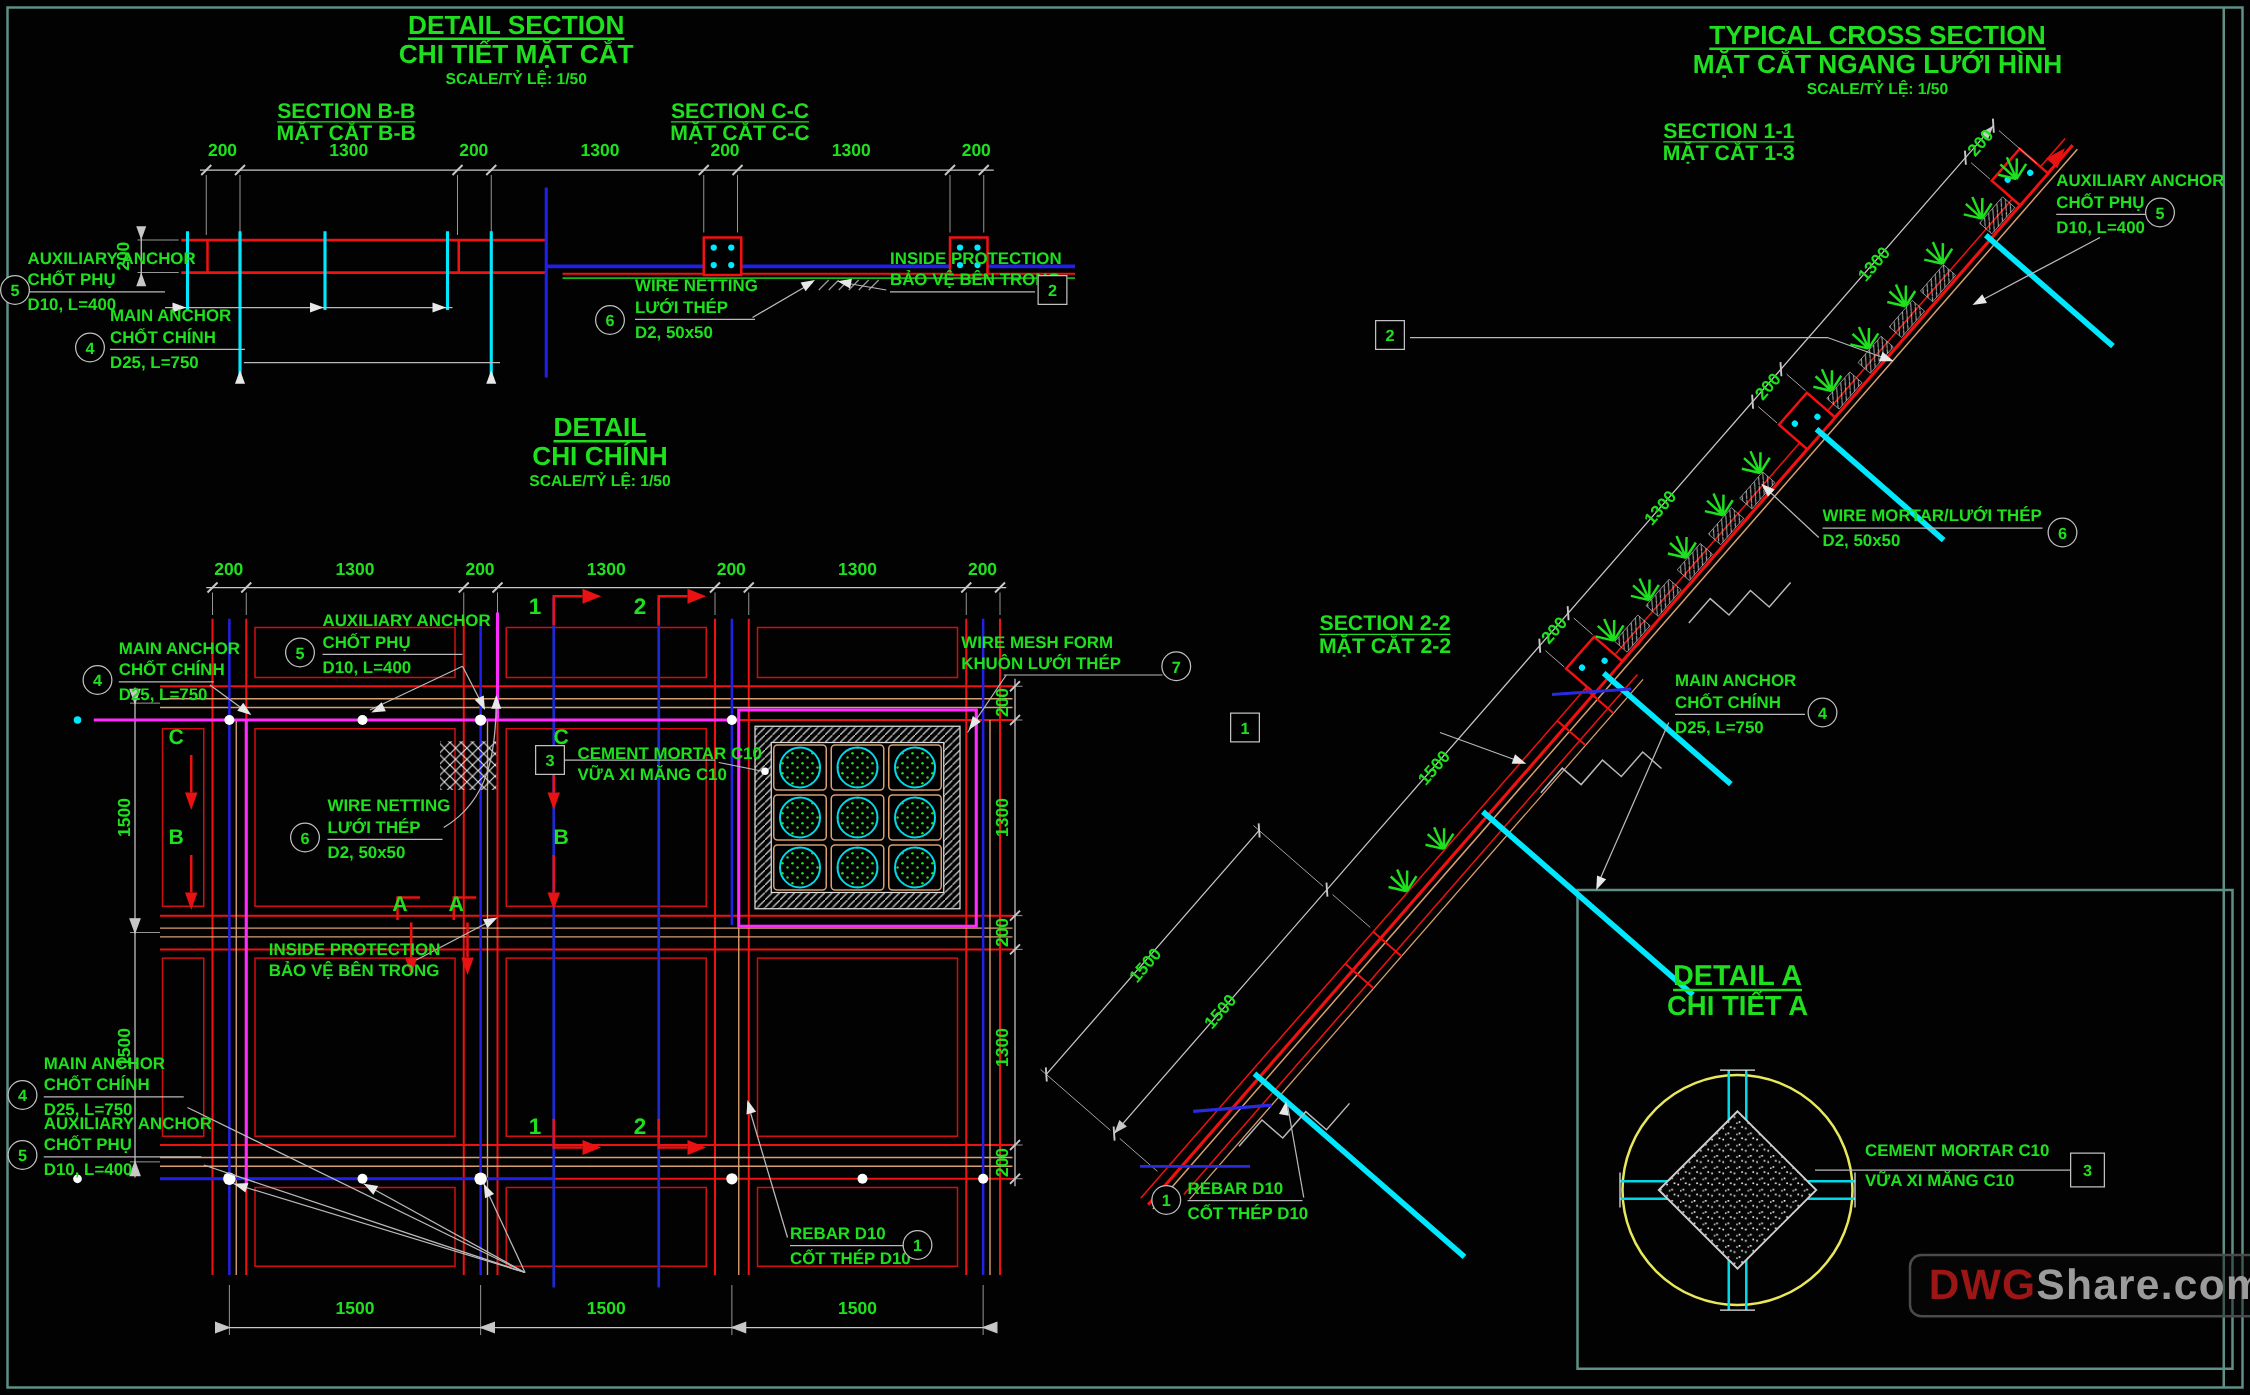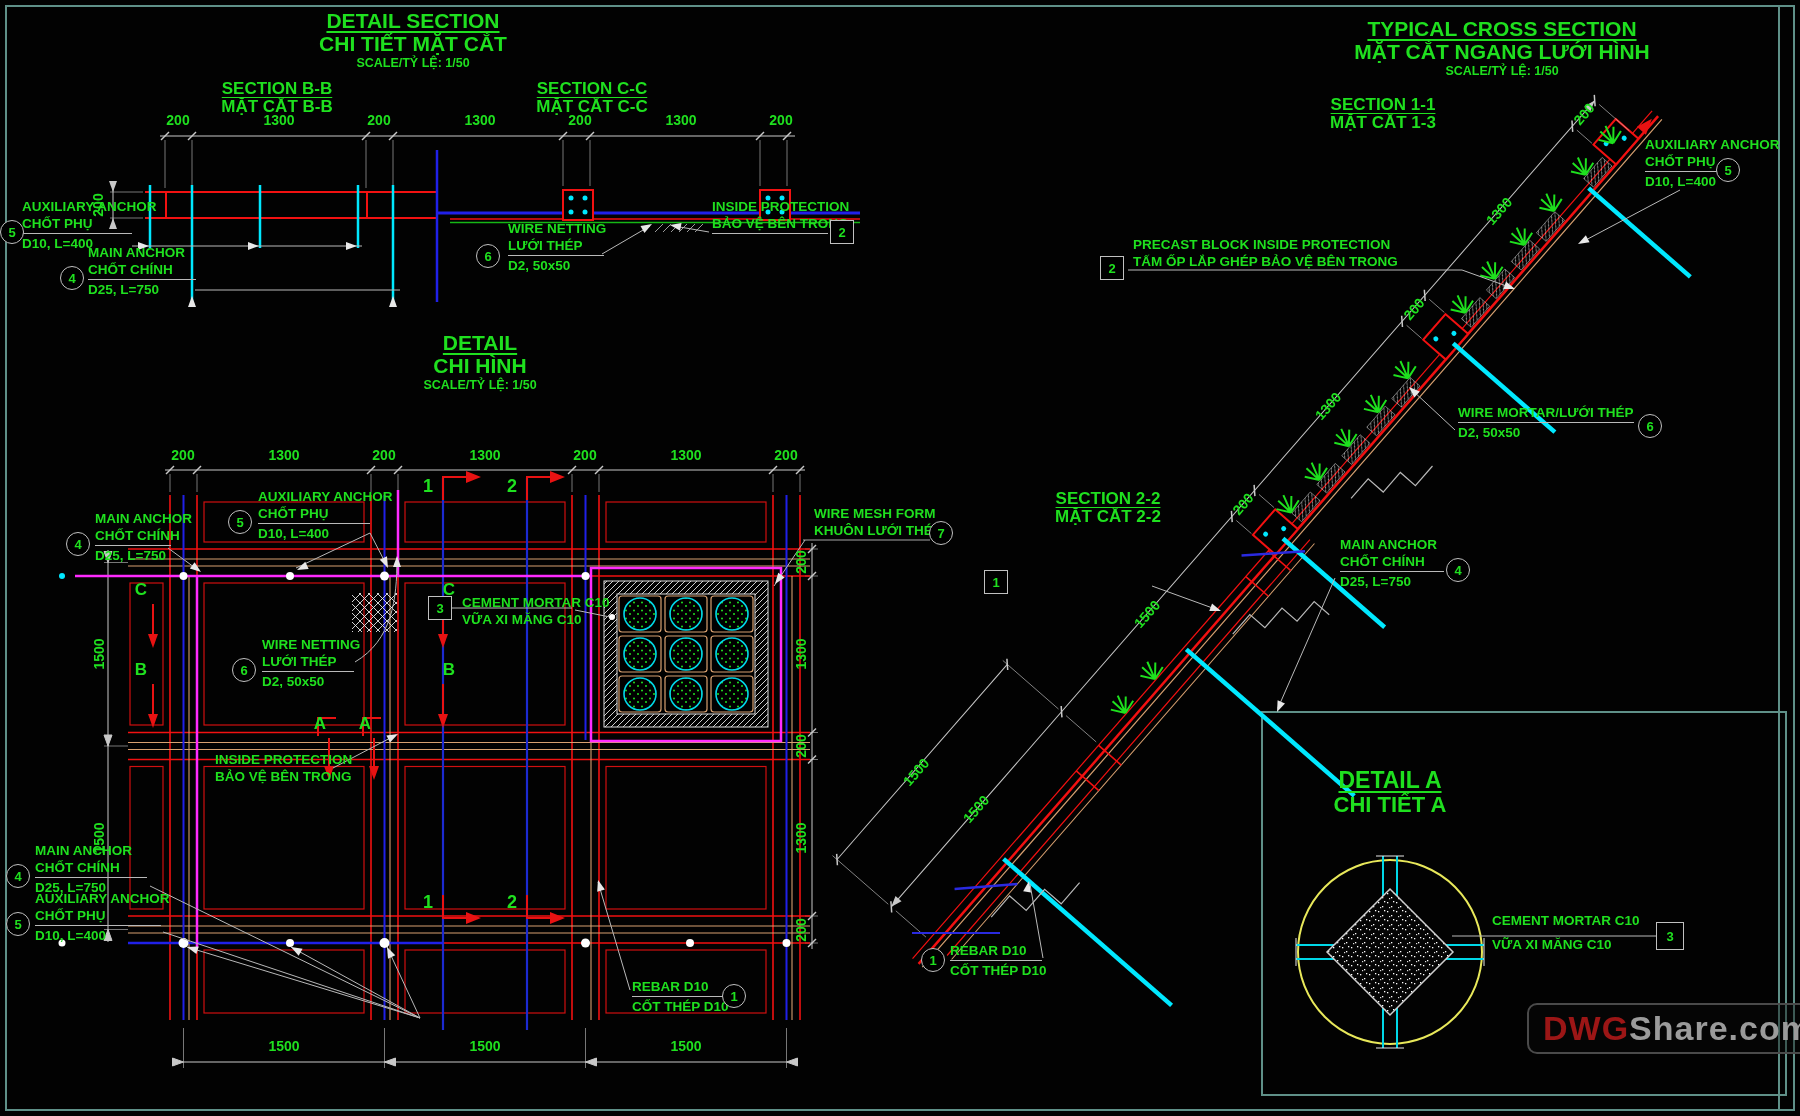--- a/index.html
+++ b/index.html
@@ -531,21 +531,21 @@
 <div class="title" style="left:277px;top:80px">
   <div class="h1">SECTION B-B</div>
   <div class="h2">MẶT CẮT B-B</div>
 </div>
 <div class="title" style="left:592px;top:80px">
   <div class="h1">SECTION C-C</div>
   <div class="h2">MẶT CẮT C-C</div>
 </div>
 <div class="title" style="left:480px;top:332px">
   <div class="t1">DETAIL</div>
-  <div class="t2">CHI HÌNH</div>
+  <div class="t2">CHI CHÍNH</div>
   <div class="t3">SCALE/TỶ LỆ: 1/50</div>
 </div>
 <div class="title" style="left:1502px;top:18px">
   <div class="t1">TYPICAL CROSS SECTION</div>
   <div class="t2">MẶT CẮT NGANG LƯỚI HÌNH</div>
   <div class="t3">SCALE/TỶ LỆ: 1/50</div>
 </div>
 <div class="title" style="left:1383px;top:96px">
   <div class="h1">SECTION 1-1</div>
   <div class="h2">MẶT CẮT 1-3</div>
@@ -613,21 +613,21 @@
       <div>D2, 50x50</div>
 </div>
 <div class="badge round" style="left:232px;top:658px">6</div>
 
 <div class="co" style="left:462px;top:594px">
   <div>CEMENT MORTAR C10</div>
       <div>VỮA XI MĂNG C10</div>
 </div>
 <div class="badge" style="left:428px;top:596px">3</div>
 
-<div class="co" style="left:814px;top:505px">
+<div class="co" style="left:769px;top:505px">
   <div>WIRE MESH FORM</div>
       <div>KHUÔN LƯỚI THÉP</div>
 </div>
 <div class="badge round" style="left:929px;top:521px">7</div>
 
 <div class="co" style="left:215px;top:751px">
   <div>INSIDE PROTECTION</div>
       <div>BẢO VỆ BÊN TRONG</div>
 </div>
 
@@ -647,24 +647,20 @@
 </div>
 <div class="badge round" style="left:6px;top:912px">5</div>
 
 <div class="co" style="left:632px;top:978px">
   <div>REBAR D10</div>
   <div class="sep" style="width:92px"></div>
       <div>CỐT THÉP D10</div>
 </div>
 <div class="badge round" style="left:722px;top:984px">1</div>
 
-<div class="co" style="left:1133px;top:236px">
-  <div>PRECAST BLOCK INSIDE PROTECTION</div>
-      <div>TẤM ỐP LẮP GHÉP BẢO VỆ BÊN TRONG</div>
-</div>
 <div class="badge" style="left:1100px;top:256px">2</div>
 
 <div class="co" style="left:1645px;top:136px">
   <div>AUXILIARY ANCHOR</div>
       <div>CHỐT PHỤ</div>
   <div class="sep" style="width:72px"></div>
       <div>D10, L=400</div>
 </div>
 <div class="badge round" style="left:1716px;top:158px">5</div>
 

